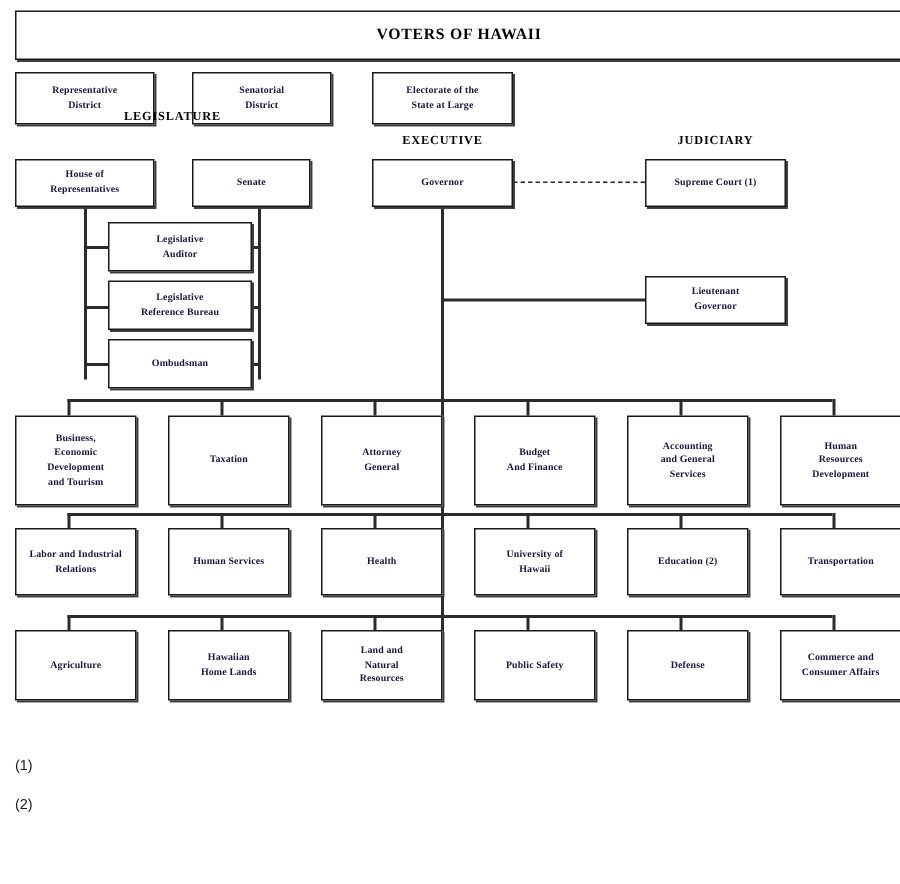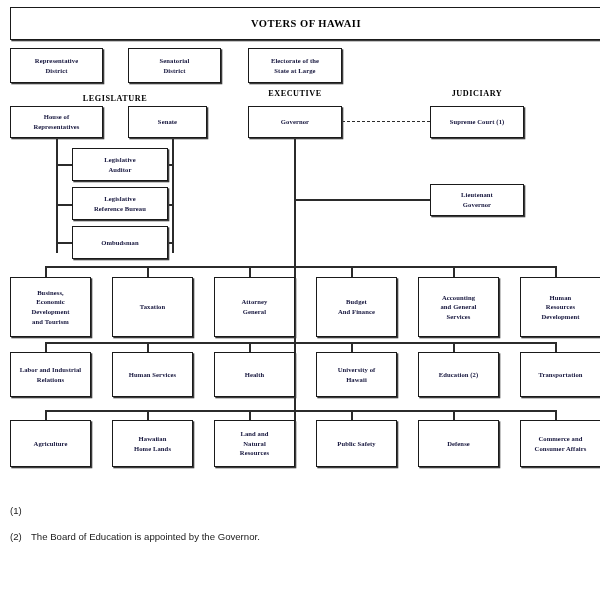--- a/index.html
+++ b/index.html
@@ -96,21 +96,21 @@
     </span>
   </div>
 
   <div class="box" style="left:248px;top:48px;width:94px;height:35px;">
     <span>
       <span>Electorate of the</span>
       <span>State at Large</span>
     </span>
   </div>
 
-  <div class="branch-label" style="left:55px;top:94px;width:120px;">LEGISLATURE</div>
+  <div class="branch-label" style="left:55px;top:73px;width:120px;">LEGISLATURE</div>
   <div class="branch-label" style="left:235px;top:89px;width:120px;">EXECUTIVE</div>
   <div class="branch-label" style="left:417px;top:89px;width:120px;">JUDICIARY</div>
 
   <div class="box" style="left:10px;top:106px;width:93px;height:32px;">
     <span>
       <span>House of</span>
       <span>Representatives</span>
     </span>
   </div>
 
@@ -328,15 +328,14 @@
   </div>
 
 </div>
 
 <div class="notes">
   <div class="note">
     <span class="num">(1)</span>
   </div>
   <div class="note">
     <span class="num">(2)</span>
-    <span>The Board of Education is appointed by the Governor.</span>
   </div>
 </div>
 
 </body></html>

